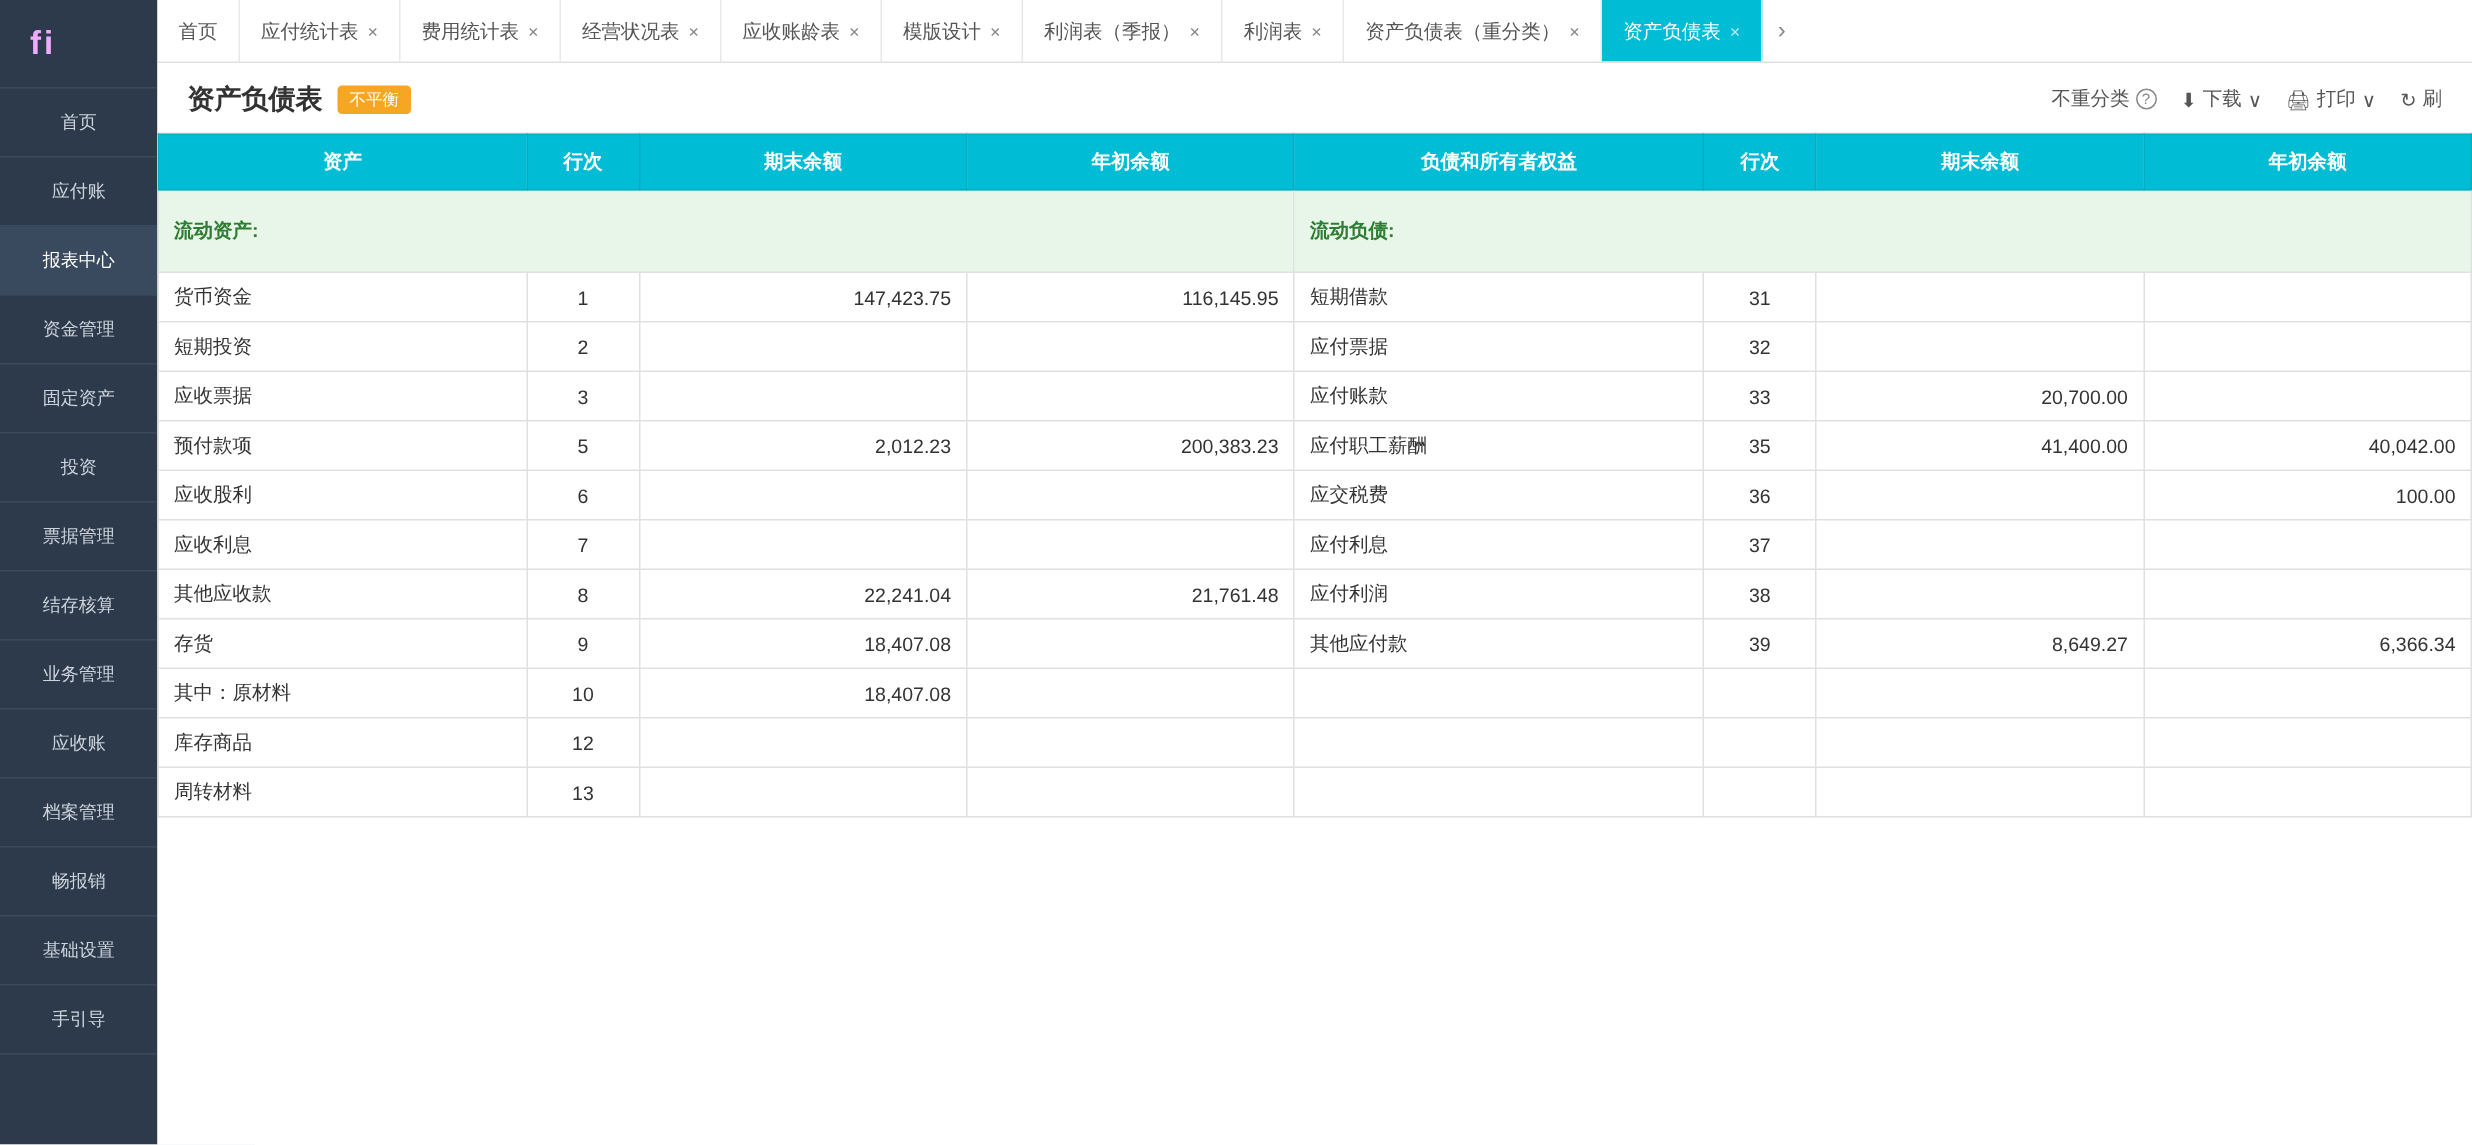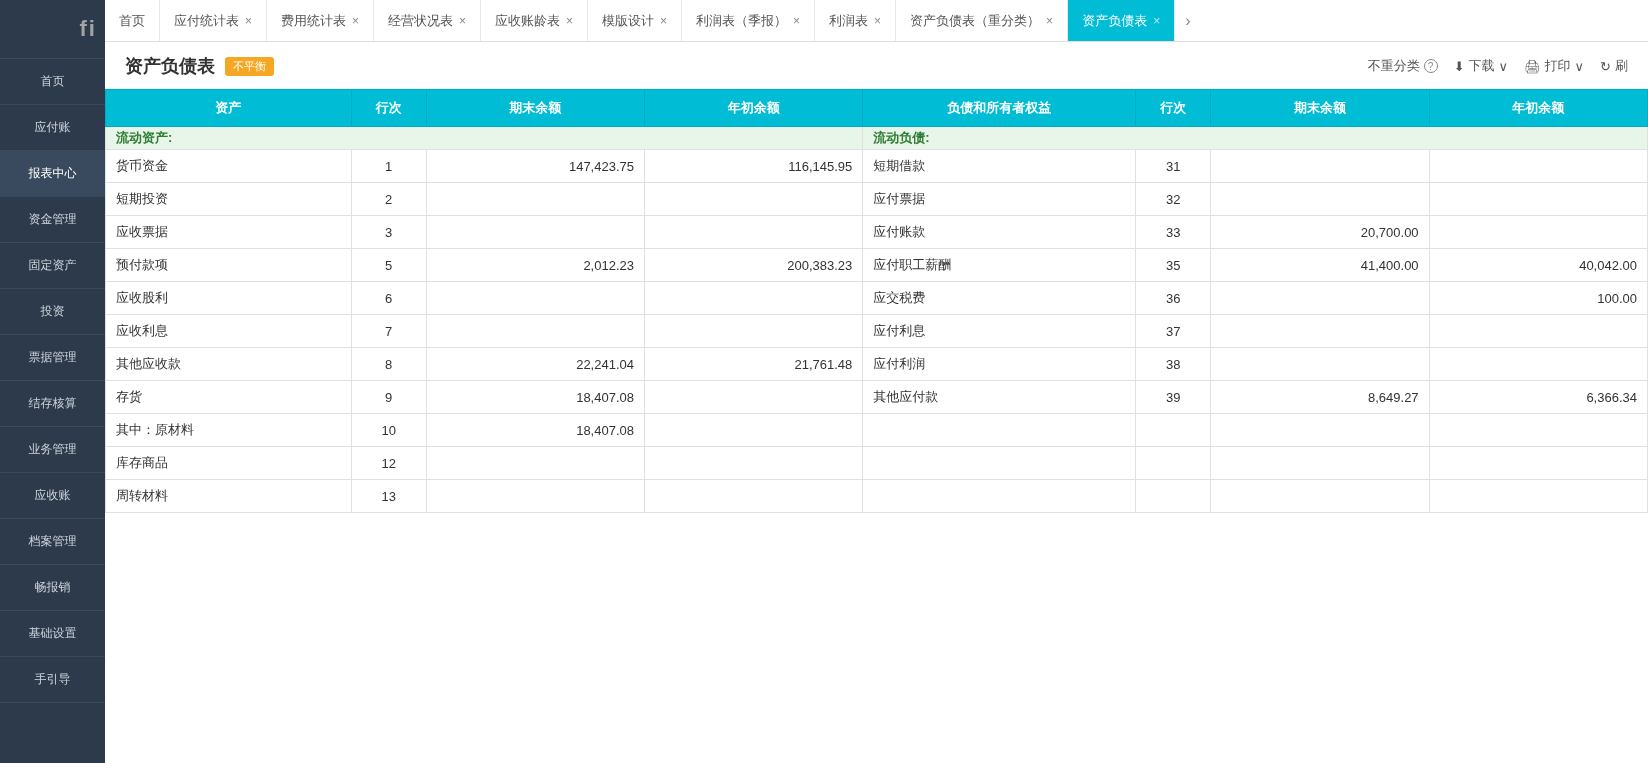--- a/index.html
+++ b/index.html
@@ -18,25 +18,25 @@
     }
     .sidebar-item {
       padding: 14px 8px;
       text-align: center;
       font-size: 12px;
       cursor: pointer;
       border-bottom: 1px solid #3a4a5e;
     }
     .sidebar-item.active { background: #3a4a5e; color: #fff; }
     .sidebar-logo {
-      padding: 16px 8px;
-      text-align: right;
+      padding: 16px 20px;
+      text-align: left;
       font-size: 22px;
       font-weight: bold;
-      color: #a3a3a3;
+      color: #f0abfc;
       border-bottom: 1px solid #3a4a5e;
       letter-spacing: 2px;
     }
 
     
     .main-area {
       flex: 1;
       display: flex;
       flex-direction: column;
       background: #f5f6fa;
@@ -153,21 +153,21 @@
     }
     .balance-table td {
       padding: 7px 10px;
       border: 1px solid #e0e0e0;
       color: #333;
     }
     .balance-table tr.section-header td {
       background: #e8f5e9;
       font-weight: bold;
       color: #2e7d32;
-      padding: 2px 10px;
+      padding: 18px 10px;
     }
     .td-label { padding-left: 16px; }
     .td-sublabel { padding-left: 28px; }
 
     .row-num { color: #00bcd4; text-align: center; }
     .amount { color: #333; text-align: right; }
 
     .info-icon {
       display: inline-block;
       width: 14px; height: 14px;

